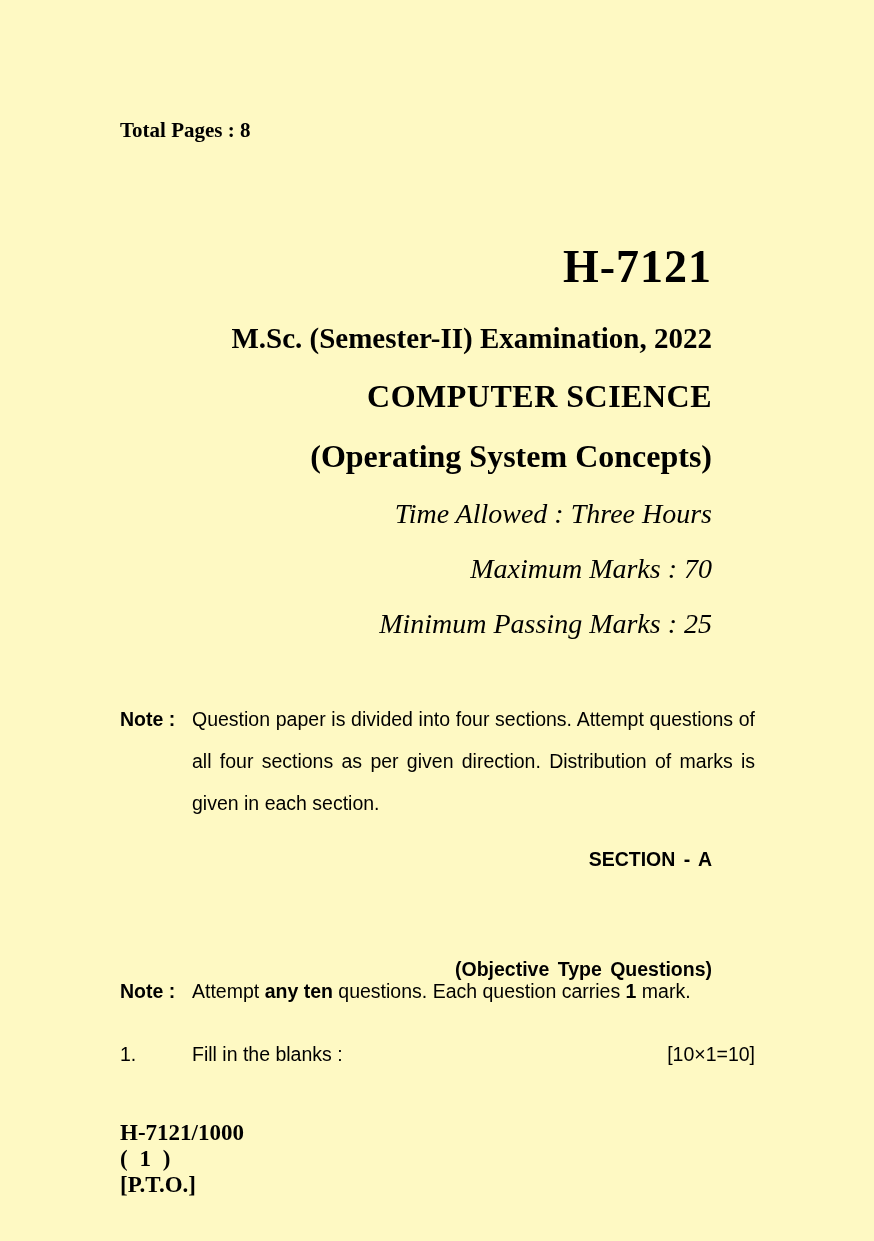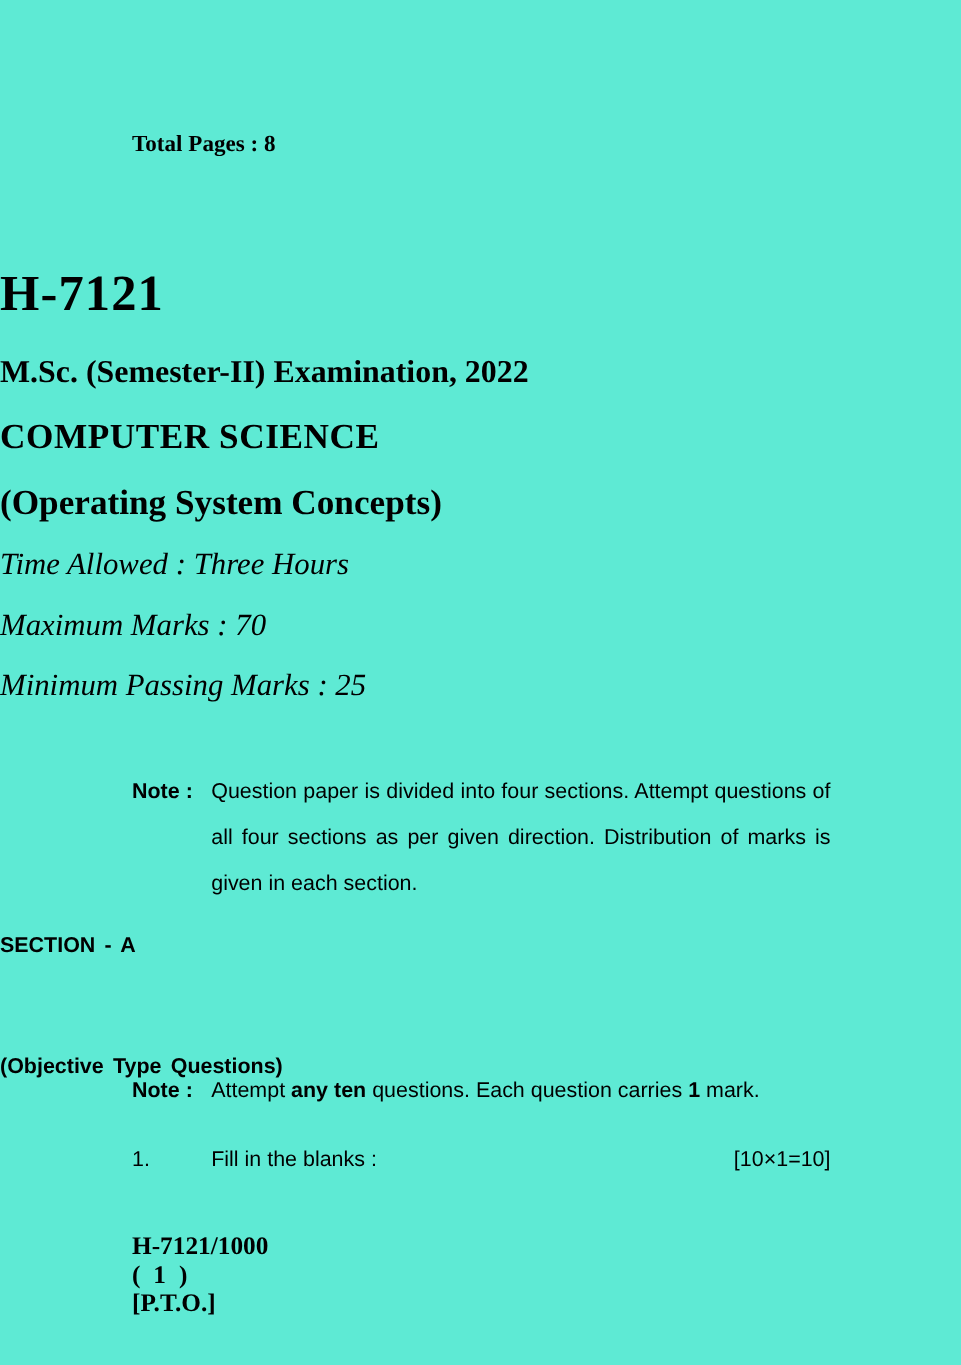--- a/index.html
+++ b/index.html
@@ -1,27 +1,27 @@
 <!DOCTYPE html>
 <html><head>
 <meta charset="utf-8">
 <style>
   * { margin: 0; padding: 0; box-sizing: border-box; }
   html, body { background: #ffffff; }
   .page {
     position: relative;
     width: 874px;
     height: 1241px;
-    background: #5eead4;
+    background: #fef9c3;
     color: #000000;
     font-family: "Liberation Serif", serif;
     overflow: hidden;
   }
   .abs { position: absolute; }
-  .centered { left: 0; width: 712px; text-align: left; }
+  .centered { left: 0; width: 712px; text-align: right; }
 
   .total-pages {
     left: 120px; top: 118px;
     font-size: 21px; font-weight: bold;
   }
   .paper-code {
     top: 240px;
     font-size: 46px; font-weight: bold;
     letter-spacing: 1px;
   }

